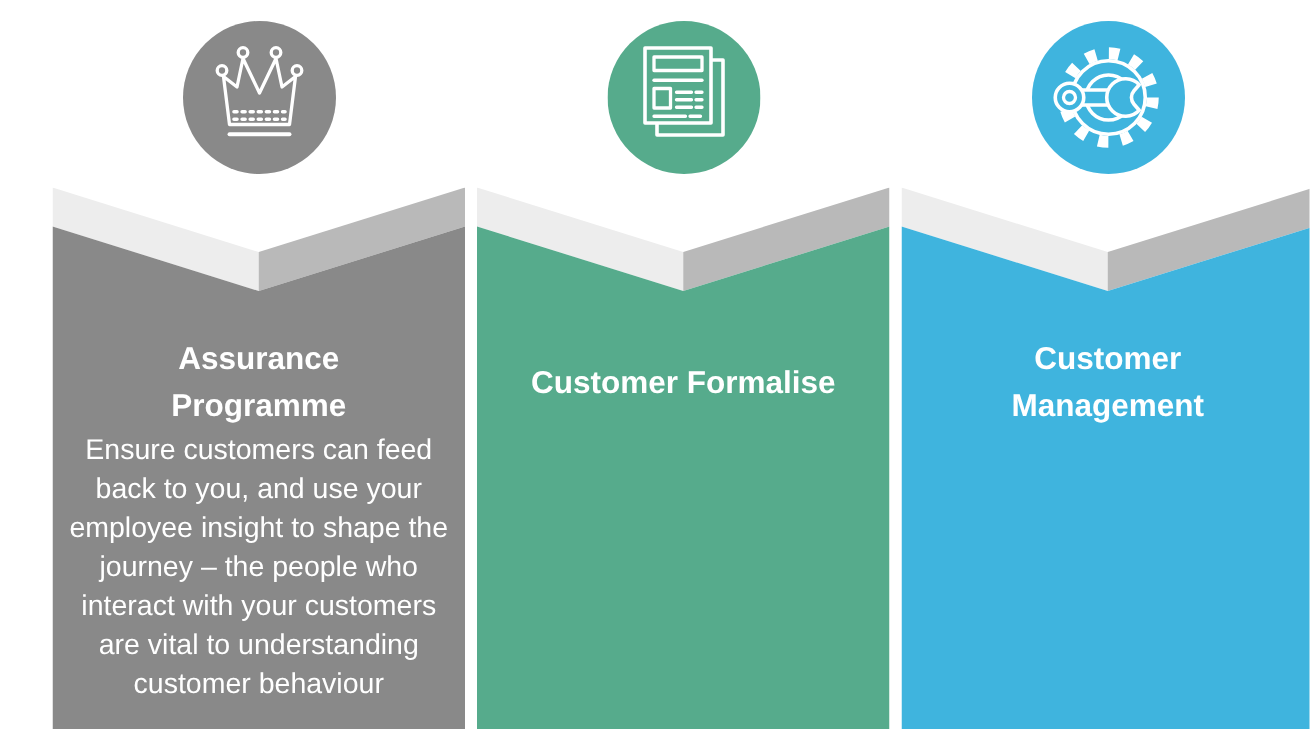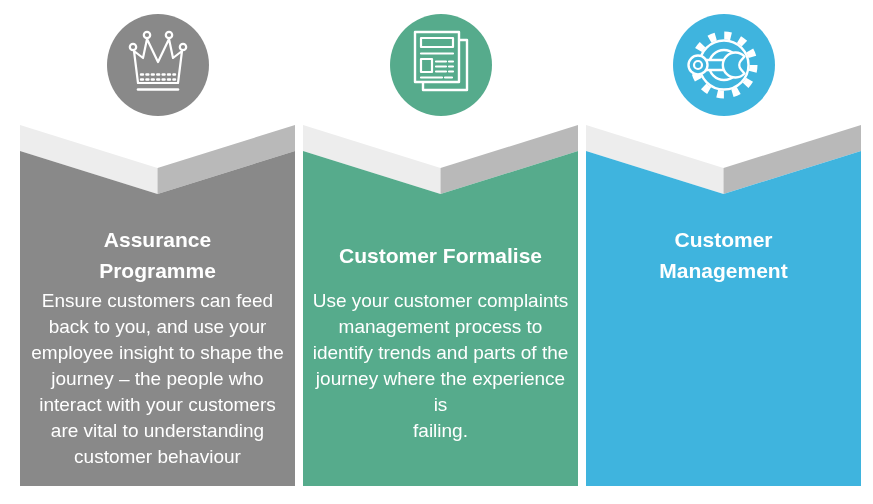--- a/index.html
+++ b/index.html
@@ -6,20 +6,21 @@
   body {
     width:873px; height:504px;
     background:#ffffff;
     font-family:"Liberation Sans", sans-serif;
     overflow:hidden;
   }
   .row {
     display:flex;
     gap:8px;
     padding:0 12px 16px 20px;
+    margin-left:15px;
   }
   .panel {
     width:275px; min-width:275px;
     display:flex; flex-direction:column;
   }
   .badge-area {
     height:125px;
     display:flex; justify-content:center; align-items:flex-start;
   }
   .badge {
@@ -120,25 +121,20 @@
       </svg>
     </div>
     <div class="ribbon-wrap">
       <svg class="ribbon" viewBox="0 0 275 361" preserveAspectRatio="none">
         <polygon points="0,0 137.5,43 137.5,69 0,26" fill="#ededed"></polygon>
         <polygon points="137.5,43 275,0 275,26 137.5,69" fill="#b9b9b9"></polygon>
         <polygon points="0,26 137.5,69 275,26 275,361 0,361" fill="#56ab8c"></polygon>
       </svg>
       <div class="content">
         <h2 class="panel-title">Customer Formalise</h2>
-        <p class="panel-body">Use your customer complaints
-management process to
-identify trends and parts of the
-journey where the experience is
-failing.</p>
       </div>
     </div>
   </section>
 
   <section class="panel">
     <div class="badge-area">
       <svg class="badge" viewBox="0 0 102 102">
         <circle cx="51" cy="51" r="51" fill="#3fb4de"></circle>
         <circle class="teeth" cx="51" cy="51" r="29.5"></circle>
         <circle class="ico sw24" cx="51" cy="51" r="24.5"></circle>

